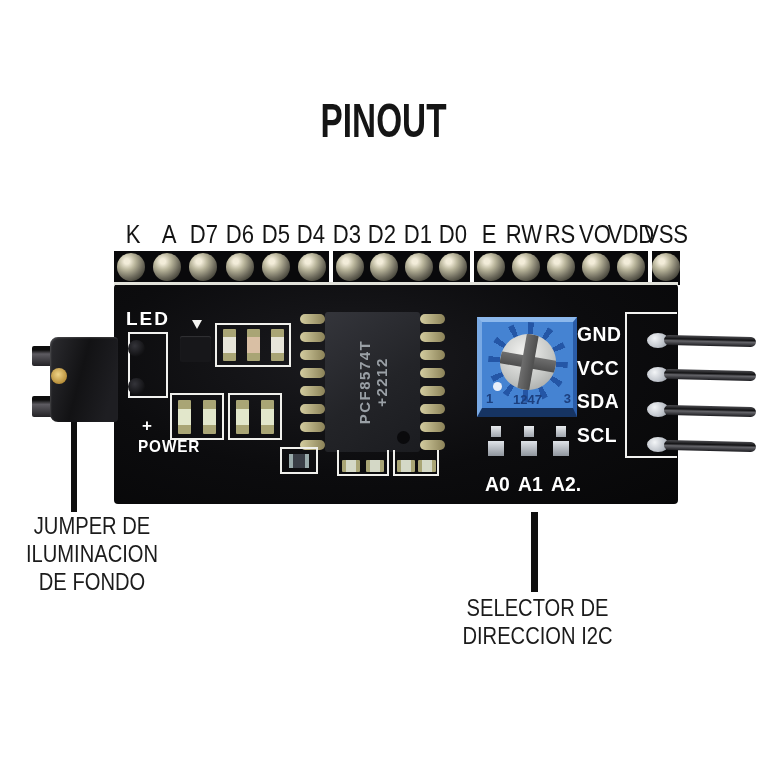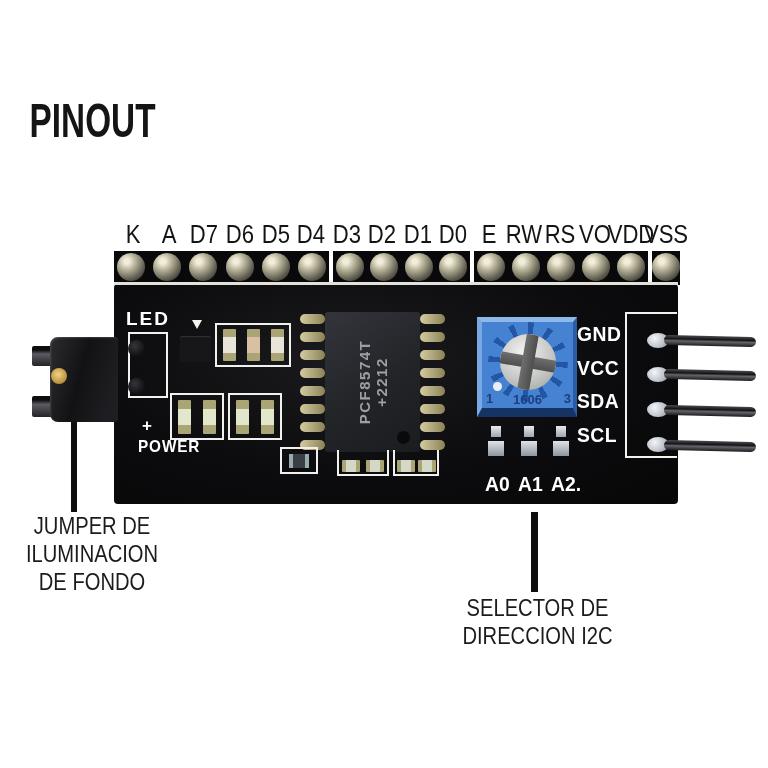--- a/index.html
+++ b/index.html
@@ -1,21 +1,21 @@
 <!DOCTYPE html>
 <html><head>
 <meta charset="utf-8">
 <style>
   * { box-sizing: border-box; margin: 0; padding: 0; }
   html,body { background:#fff; }
   body { font-family: "Liberation Sans", sans-serif; }
   .stage { position:relative; width:768px; height:768px; margin:0 auto; background:#ffffff; overflow:hidden; }
 
   
-  .title-wrap { position:absolute; left:0; top:92px; width:100%; text-align:left; }
+  .title-wrap { position:absolute; left:0; top:92px; width:100%; text-align:center; }
   .title-wrap span { display:inline-block; font-size:49px; font-weight:bold; color:#151515;
                      transform:scaleX(0.68); transform-origin:center; letter-spacing:0; }
 
   
   .pin-label { position:absolute; top:219px; font-size:26px; color:#141414; white-space:nowrap;
                transform:translateX(-50%) scaleX(0.85); transform-origin:center; }
 
   
   .seg { position:absolute; top:251px; height:34px; background:#09090b; display:flex;
          justify-content:space-between; align-items:flex-start; padding:2px 3px 0 3px; z-index:2; }
@@ -234,21 +234,21 @@
       <i class="smd-s"></i>
     </div>
 
     <div class="pot">
       <div class="pot-rays"></div>
       <div class="pot-screw">
         <div class="slot-h"></div>
         <div class="slot-v"></div>
       </div>
       <div class="pot-txt" style="left:4px;bottom:2px">1</div>
-      <div class="pot-txt" style="left:50%;bottom:1px;transform:translateX(-50%)">1606</div>
+      <div class="pot-txt" style="left:50%;bottom:1px;transform:translateX(-50%)">1247</div>
       <div class="pot-txt" style="right:2px;bottom:2px">3</div>
       <div class="pot-dot"></div>
     </div>
 
     <div class="apad" style="left:373px">
         <i class="p1"></i>
         <i class="p2"></i>
       </div>
     <div class="apad" style="left:406px">
         <i class="p1"></i>

